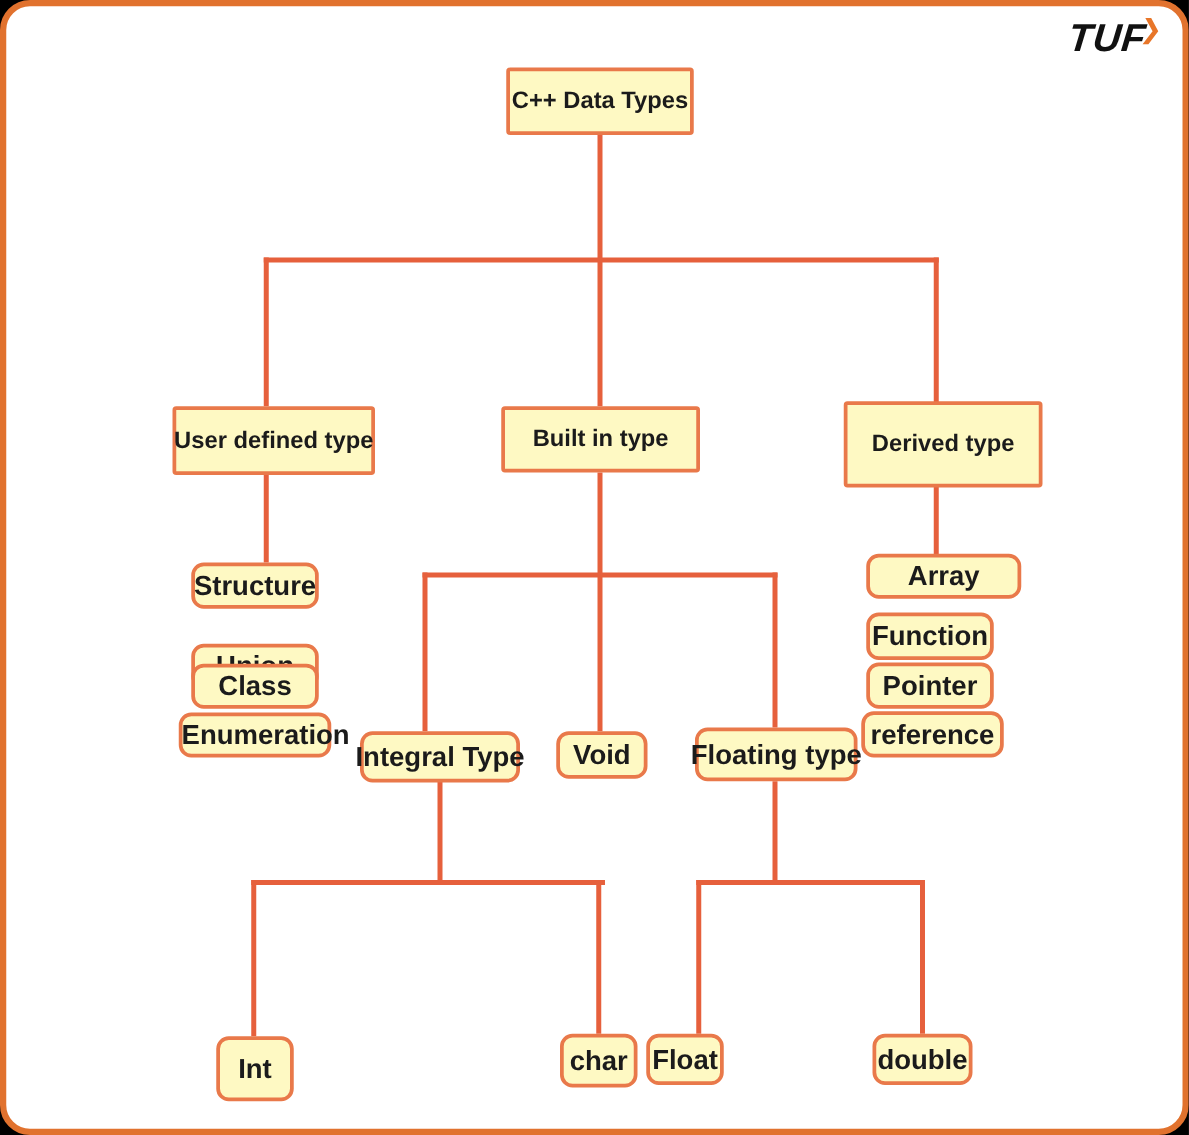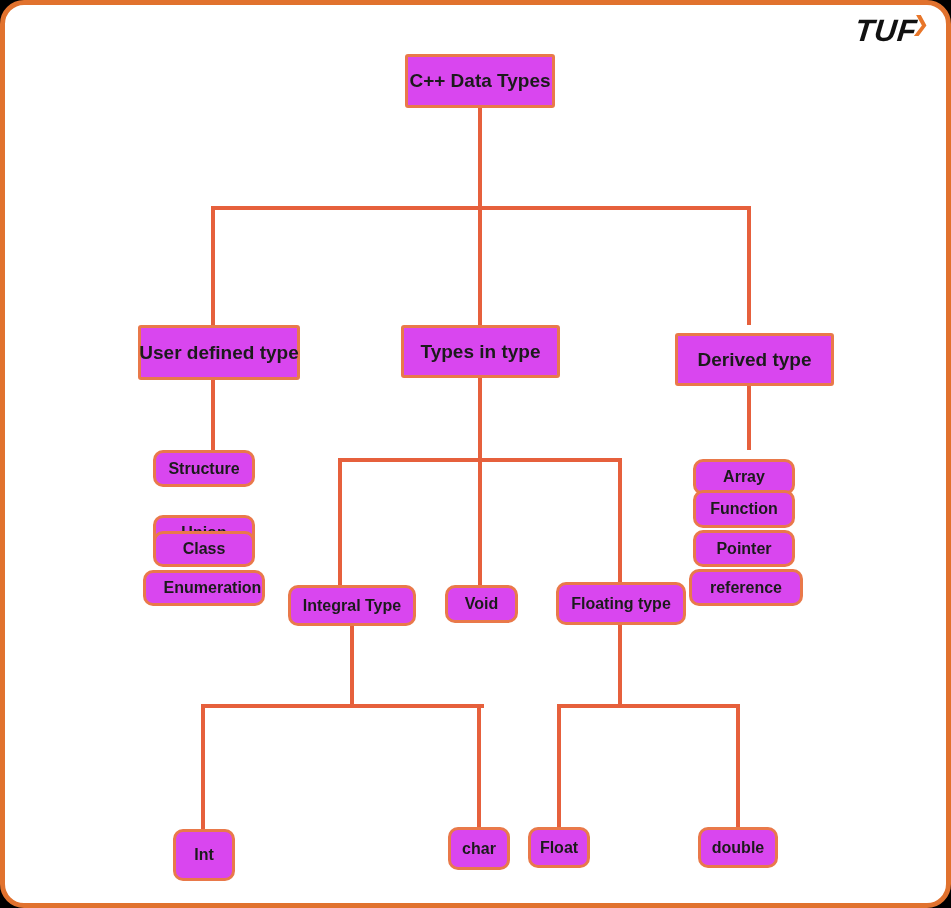--- a/index.html
+++ b/index.html
@@ -19,46 +19,46 @@
   .logo .tuf{
     font-style:italic;font-weight:bold;font-size:31px;color:#111;
     letter-spacing:0.5px;transform:skewX(-6deg);line-height:1;
   }
   .logo .chev{
     color:#e87629;font-weight:bold;font-size:21px;line-height:1;
     margin-left:-4px;margin-top:-2px;transform:skewX(-6deg);
   }
   
   .node{
-    position:absolute;box-sizing:border-box;background:#d946ef;
+    position:absolute;box-sizing:border-box;background:#fef9c3;
     border:3px solid var(--boxline);
     display:flex;align-items:center;justify-content:center;
     font-weight:bold;color:var(--ink);white-space:nowrap;
   }
   .sq{border-radius:3px;font-size:19px;}
-  .rd{border-radius:10px;font-size:16px;}
+  .rd{border-radius:10px;font-size:22px;}
   
   .n-root{left:400px;top:49px;width:150px;height:54px;}
   .n-user{left:133px;top:320px;width:162px;height:55px;}
   .n-built{left:396px;top:320px;width:159px;height:53px;}
-  .n-derived{left:670px;top:328px;width:159px;height:53px;}
+  .n-derived{left:670px;top:316px;width:159px;height:69px;}
   .n-structure{left:148px;top:445px;width:102px;height:37px;}
   .n-union{left:148px;top:486px;width:102px;height:36px;margin-top:24px;}
   .n-class{left:148px;top:526px;width:102px;height:36px;}
   .n-enum{left:138px;top:565px;width:122px;height:36px;padding-left:17px;}
-  .n-array{left:688px;top:454px;width:102px;height:36px;}
+  .n-array{left:688px;top:438px;width:124px;height:36px;}
   .n-function{left:688px;top:485px;width:102px;height:38px;}
   .n-pointer{left:688px;top:525px;width:102px;height:37px;}
   .n-reference{left:684px;top:564px;width:114px;height:37px;}
   .n-integral{left:283px;top:580px;width:128px;height:41px;}
   .n-void{left:440px;top:580px;width:73px;height:38px;}
   .n-floating{left:551px;top:577px;width:130px;height:43px;}
   .n-int{left:168px;top:824px;width:62px;height:52px;}
   .n-char{left:443px;top:822px;width:62px;height:43px;}
-  .n-float{left:523px;top:822px;width:62px;height:41px;}
+  .n-float{left:512px;top:822px;width:62px;height:41px;}
   .n-double{left:693px;top:822px;width:80px;height:41px;}
   
   .ln{position:absolute;background:var(--line);}
   .e1{left:473px;top:103px;width:4px;height:217px;}   
   .e2{left:206px;top:201px;width:540px;height:4px;}   
   .e3{left:206px;top:201px;width:4px;height:119px;}   
   .e4{left:742px;top:201px;width:4px;height:119px;}   
   .e5{left:206px;top:375px;width:4px;height:70px;}    
   .e6{left:742px;top:373px;width:4px;height:72px;}    
   .e7{left:473px;top:373px;width:4px;height:207px;}   
@@ -98,21 +98,21 @@
   <div class="ln e12"></div>
   <div class="ln e13"></div>
   <div class="ln e14"></div>
   <div class="ln e15"></div>
   <div class="ln e16"></div>
   <div class="ln e17"></div>
   <div class="ln e18"></div>
 
   <div class="node sq n-root">C++ Data Types</div>
   <div class="node sq n-user">User defined type</div>
-  <div class="node sq n-built">Types in type</div>
+  <div class="node sq n-built">Built in type</div>
   <div class="node sq n-derived">Derived type</div>
   <div class="node rd n-structure">Structure</div>
   <div class="node rd n-union">Union</div>
   <div class="node rd n-class">Class</div>
   <div class="node rd n-enum">Enumeration</div>
   <div class="node rd n-array">Array</div>
   <div class="node rd n-function">Function</div>
   <div class="node rd n-pointer">Pointer</div>
   <div class="node rd n-reference">reference</div>
   <div class="node rd n-integral">Integral Type</div>

